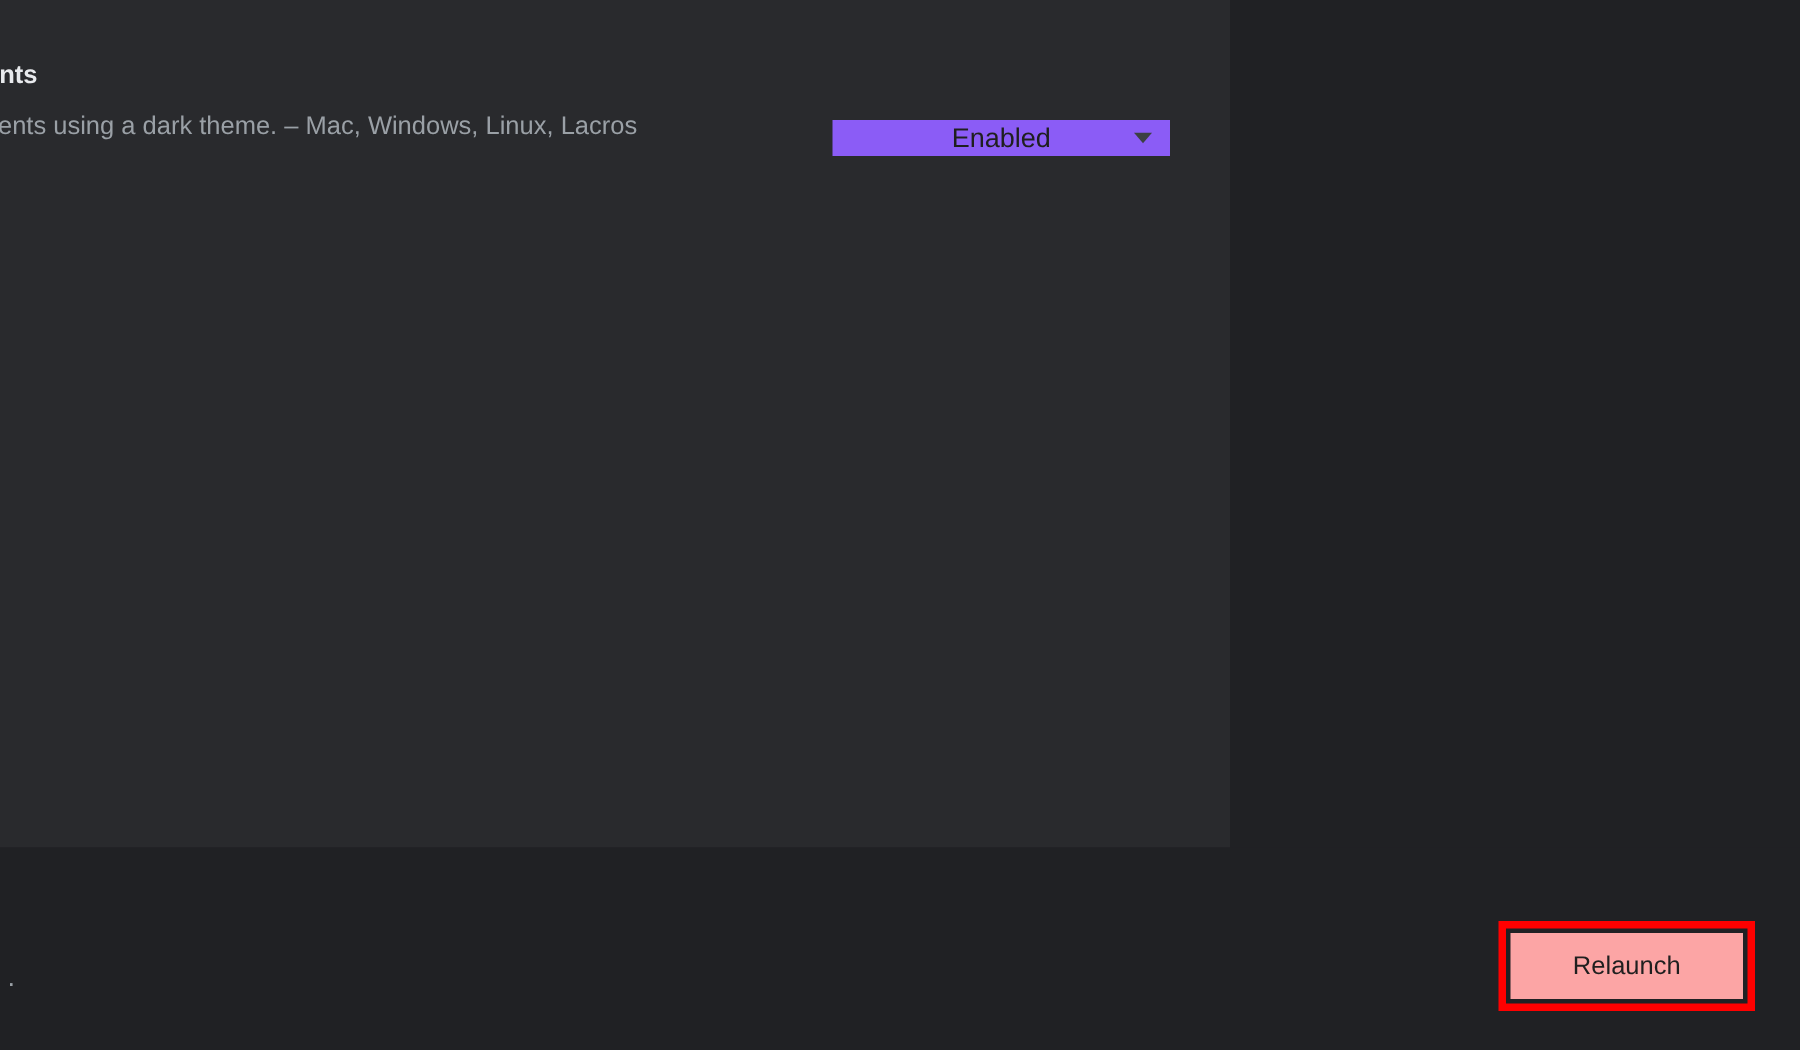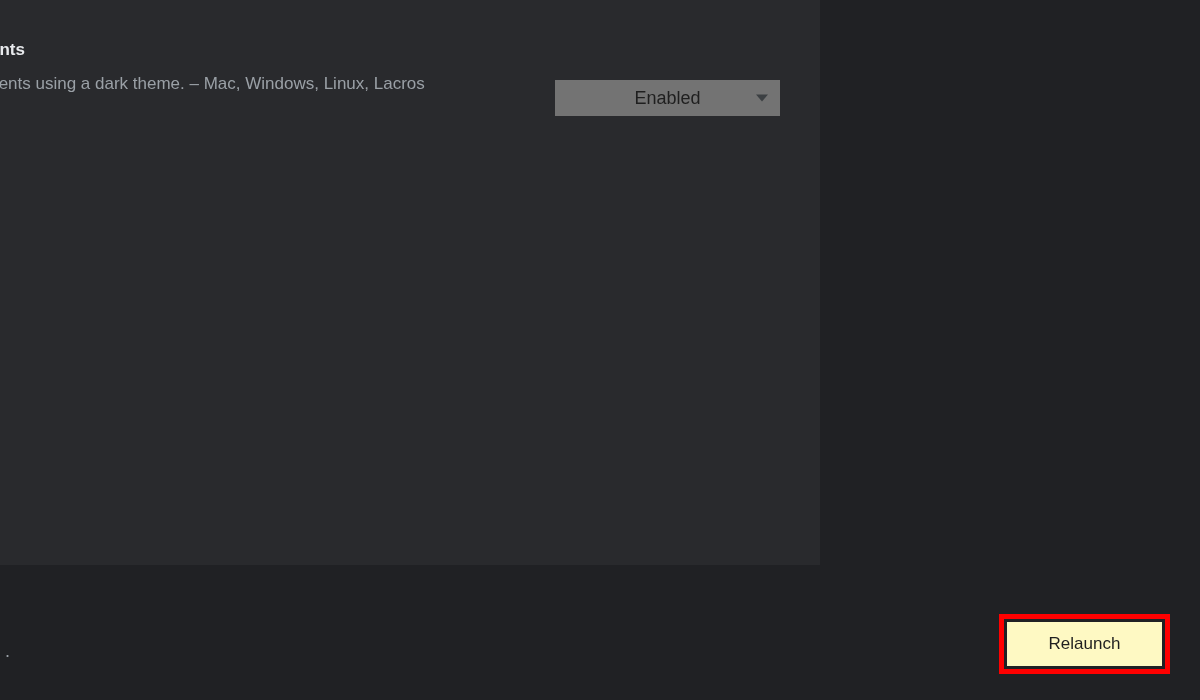--- a/index.html
+++ b/index.html
@@ -47,22 +47,22 @@
       font-size: 17px;
       line-height: 1.6;
       margin-left: -25px;
     }
     .dropdown-wrapper {
       flex-shrink: 0;
       margin-top: 40px;
     }
     .dropdown {
       width: 225px;
-      height: 36px;
-      background: #737373;
+      height: 24px;
+      background: #8b5cf6;
       border: none;
       display: flex;
       align-items: center;
       justify-content: center;
       position: relative;
       cursor: pointer;
     }
     .dropdown-label {
       color: #1f1f1f;
       font-size: 18px;
@@ -97,21 +97,21 @@
     .relaunch-wrapper {
       position: absolute;
       right: 30px;
       bottom: 26px;
       border: 5px solid #ff0000;
       padding: 3px;
     }
     .relaunch-button {
       width: 155px;
       height: 44px;
-      background: #fef9c3;
+      background: #fca5a5;
       display: flex;
       align-items: center;
       justify-content: center;
       cursor: pointer;
       border: none;
     }
     .relaunch-label {
       color: #1f1f1f;
       font-size: 17px;
     }

